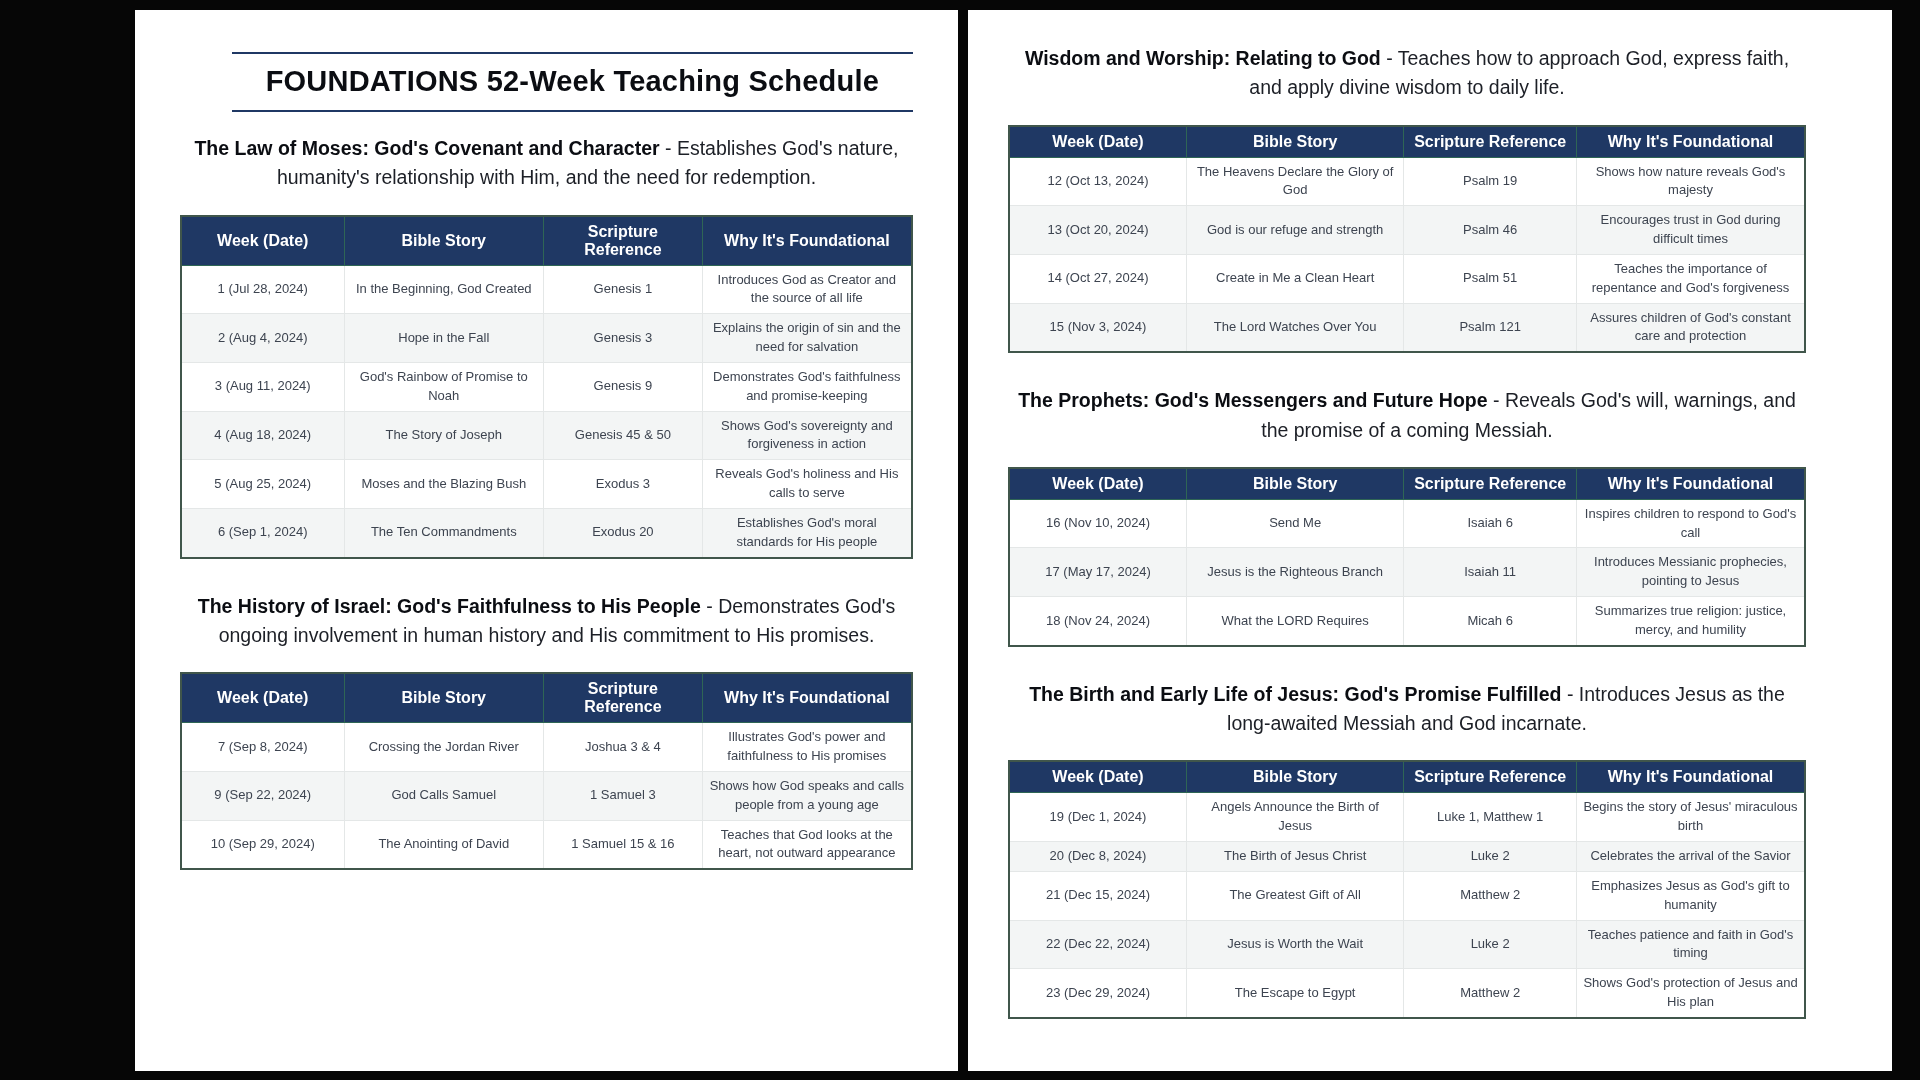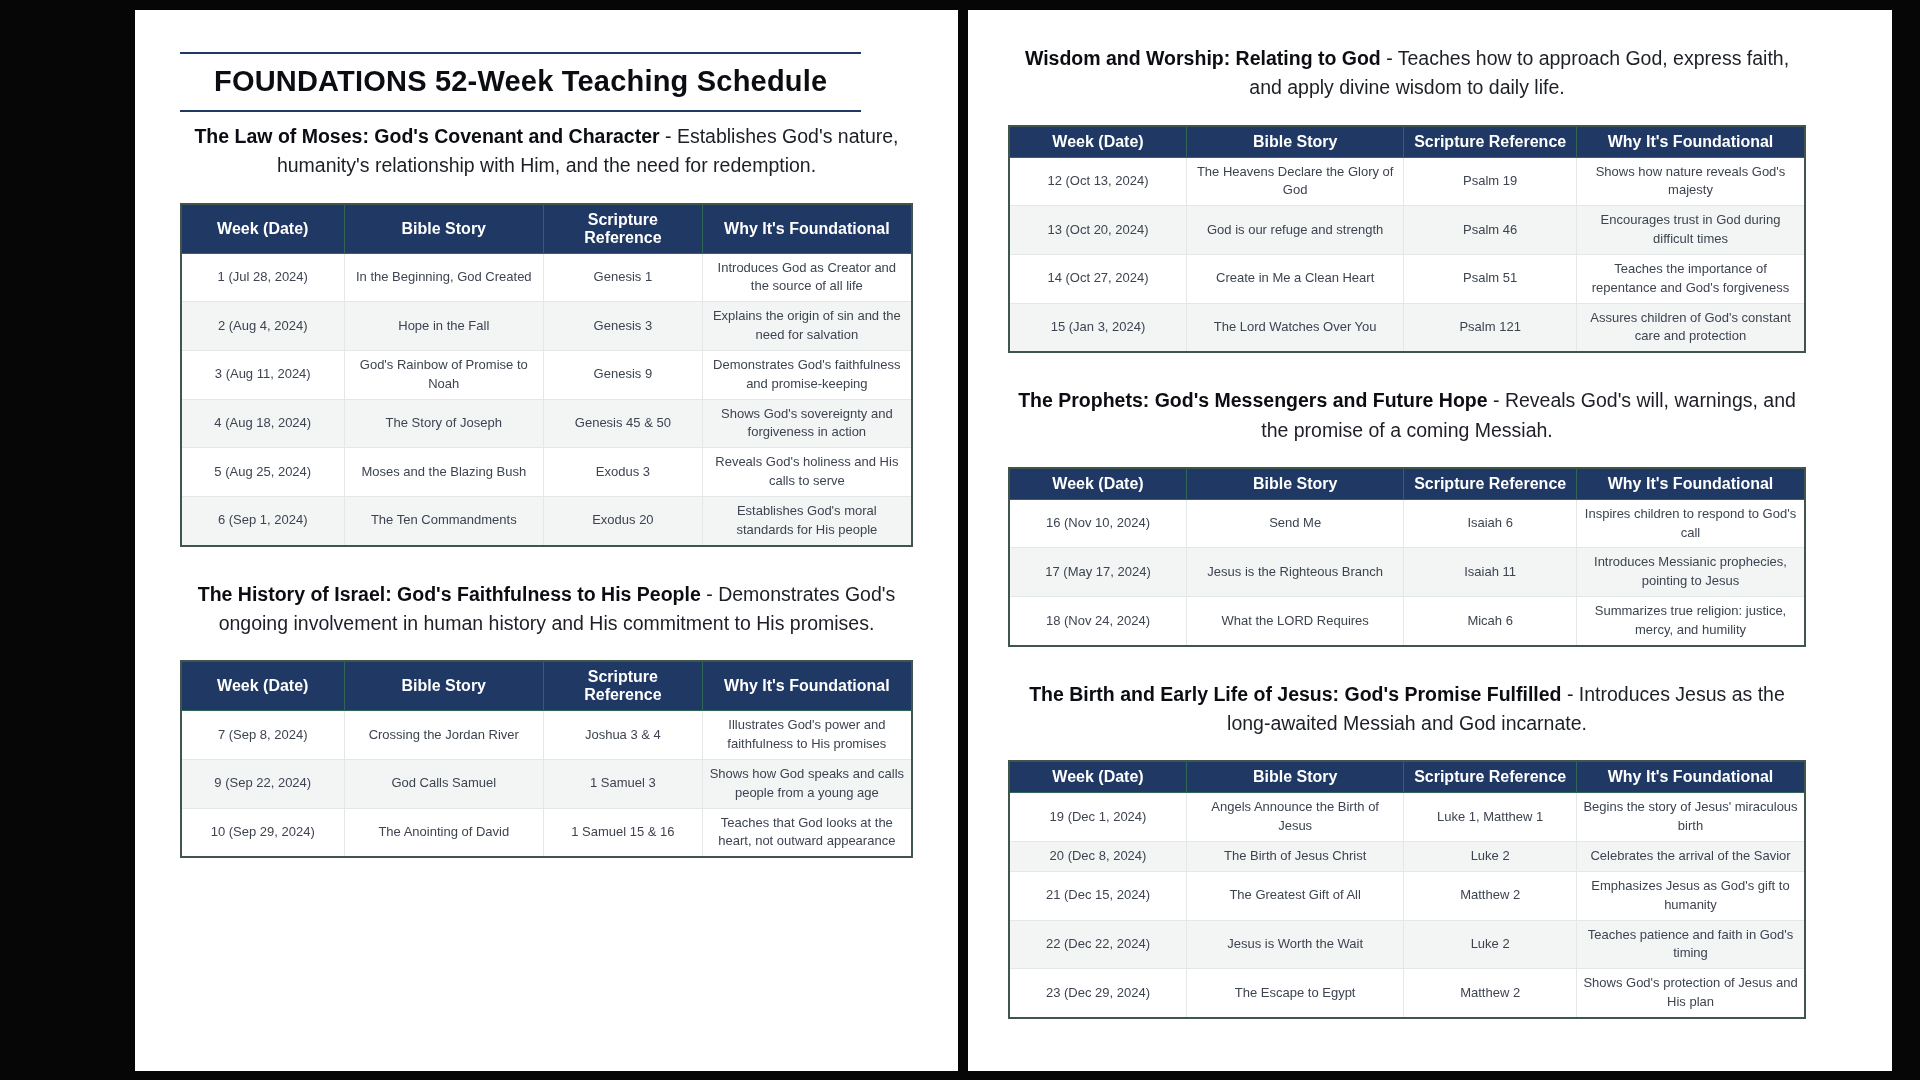--- a/index.html
+++ b/index.html
@@ -21,21 +21,21 @@
     top: 10px;
     height: 1061px;
     background: #ffffff;
   }
   .page-left  { left: 135px;  width: 823px; }
   .page-right { left: 968px;  width: 924px; }
   .page-left  .content { padding: 34px 45px 0 45px; }   
   .page-right .content { padding: 34px 86px 0 40px; }  
 
   
-  .doc-title-wrap { text-align: left; margin: 8px 0 0 0; }
+  .doc-title-wrap { text-align: right; margin: 8px 0 0 0; }
   .doc-title {
     display: inline-block;
     margin: 0;
     padding: 11px 34px 12px 34px;
     border-top: 2px solid var(--rule-color, #1f3864);
     border-bottom: 2px solid var(--rule-color, #1f3864);
     font-size: 29px;
     font-weight: 700;
     color: #0b0d12;
     letter-spacing: 0.2px;
@@ -43,21 +43,21 @@
 
   
   .section-heading {
     margin: 33px 2px 22px 2px;
     text-align: center;
     font-size: 19.5px;
     line-height: 1.5;
     color: #15171c;
   }
   .section:first-child .section-heading { margin-top: 0; }
-  .page-left .section:first-child .section-heading { margin-top: 10px; }
+  .page-left .section:first-child .section-heading { margin-top: 22px; }
   .section-heading .hb { font-weight: 700; color: #0b0d12; }
   .section-heading .hr2 { font-weight: 400; color: #1c1f26; }
 
   
   table.schedule {
     width: 100%;
     border-collapse: collapse;
     table-layout: fixed;
     border: 2px solid #40564b;
   }
@@ -230,21 +230,21 @@
                   <td>Psalm 46</td>
                   <td>Encourages trust in God during difficult times</td>
                 </tr>
                 <tr>
                   <td>14 (Oct 27, 2024)</td>
                   <td>Create in Me a Clean Heart</td>
                   <td>Psalm 51</td>
                   <td>Teaches the importance of repentance and God's forgiveness</td>
                 </tr>
                 <tr>
-                  <td>15 (Jan 3, 2024)</td>
+                  <td>15 (Nov 3, 2024)</td>
                   <td>The Lord Watches Over You</td>
                   <td>Psalm 121</td>
                   <td>Assures children of God's constant care and protection</td>
                 </tr>
               </tbody>
             </table>
           </div>
           <div class="section">
             <p class="section-heading"><span class="hb">The Prophets: God's Messengers and Future Hope</span><span class="hr2"> - Reveals God's will, warnings, and the promise of a coming Messiah.</span></p>
             <table class="schedule">

